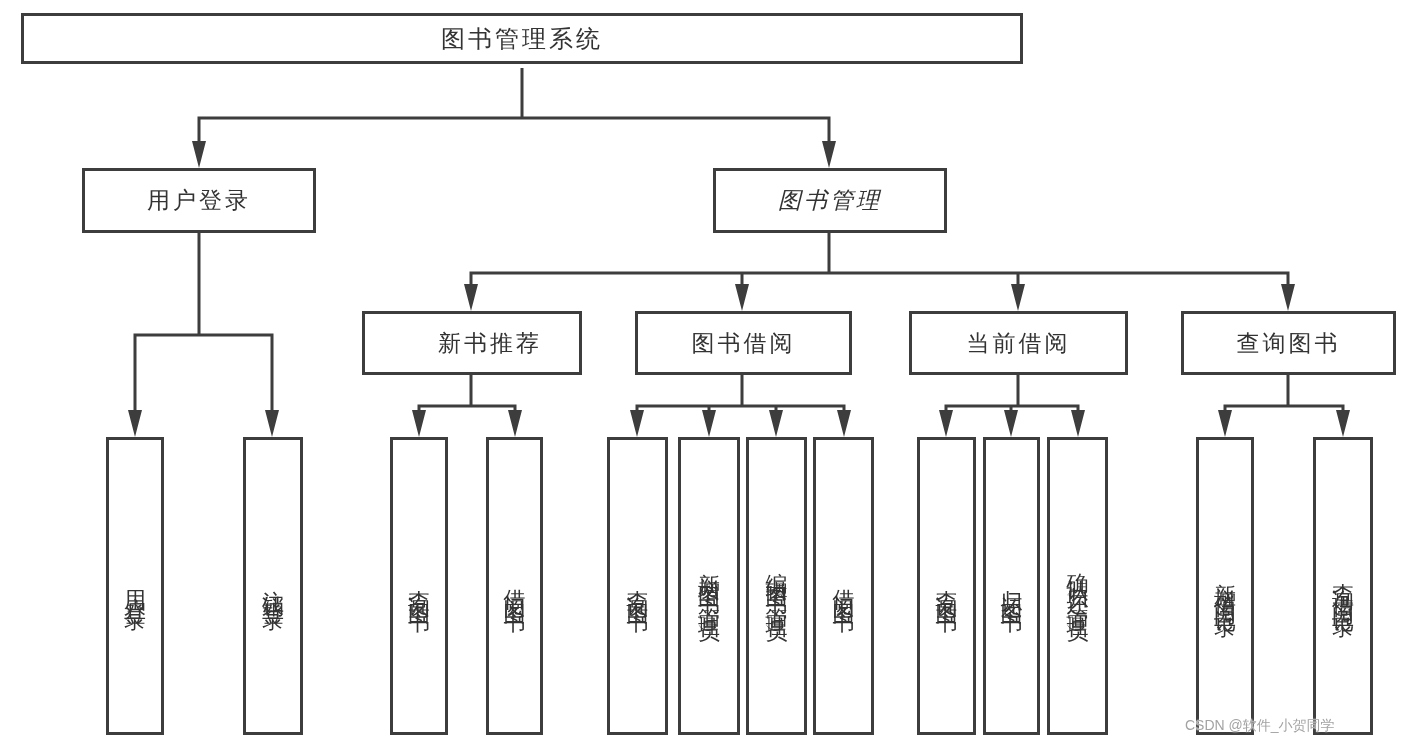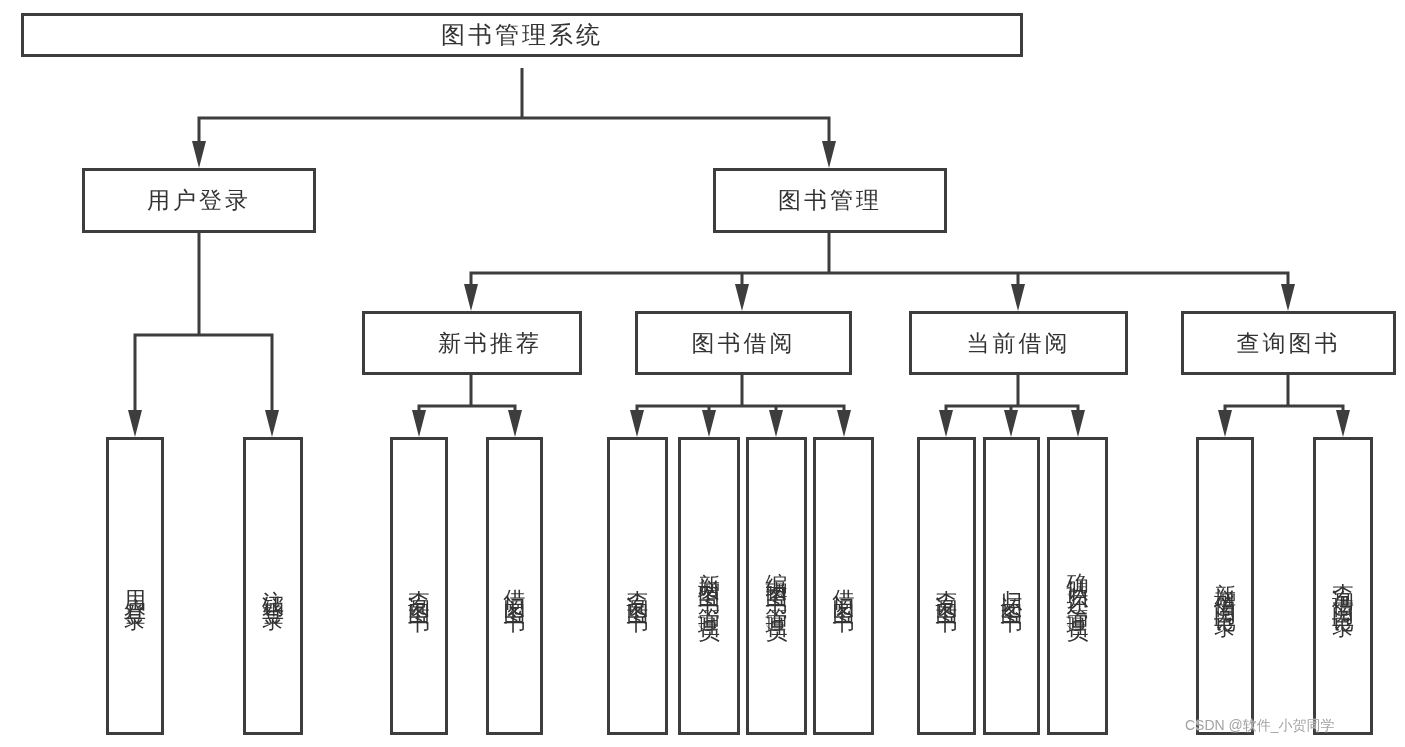--- a/index.html
+++ b/index.html
@@ -71,28 +71,28 @@
       M1011 284L1025 284L1018 311Z M1281 284L1295 284L1288 311Z
       M128 410L142 410L135 437Z M265 410L279 410L272 437Z
       M412 410L426 410L419 437Z M508 410L522 410L515 437Z
       M630 410L644 410L637 437Z M702 410L716 410L709 437Z
       M769 410L783 410L776 437Z M837 410L851 410L844 437Z
       M939 410L953 410L946 437Z M1004 410L1018 410L1011 437Z
       M1071 410L1085 410L1078 437Z
       M1218 410L1232 410L1225 437Z M1336 410L1350 410L1343 437Z"></path>
   </svg>
 
-  <div class="box root" style="left:21px;top:13px;width:1002px;height:44px;">
+  <div class="box root" style="left:21px;top:13px;width:1002px;height:51px;">
     <span class="hlabel">图书管理系统</span>
   </div>
 
   <div class="box" style="left:82px;top:168px;width:234px;height:65px;">
     <span class="hlabel">用户登录</span>
   </div>
-  <div class="box" style="left:713px;top:168px;width:234px;height:65px;">
+  <div class="box" style="left:713px;top:168px;width:234px;height:65px;font-style:italic;">
     <span class="hlabel">图书管理</span>
   </div>
 
   <div class="box" style="left:362px;top:311px;width:220px;height:64px;padding-left:36px;">
     <span class="hlabel">新书推荐</span>
   </div>
   <div class="box" style="left:635px;top:311px;width:217px;height:64px;">
     <span class="hlabel">图书借阅</span>
   </div>
   <div class="box" style="left:909px;top:311px;width:219px;height:64px;">

